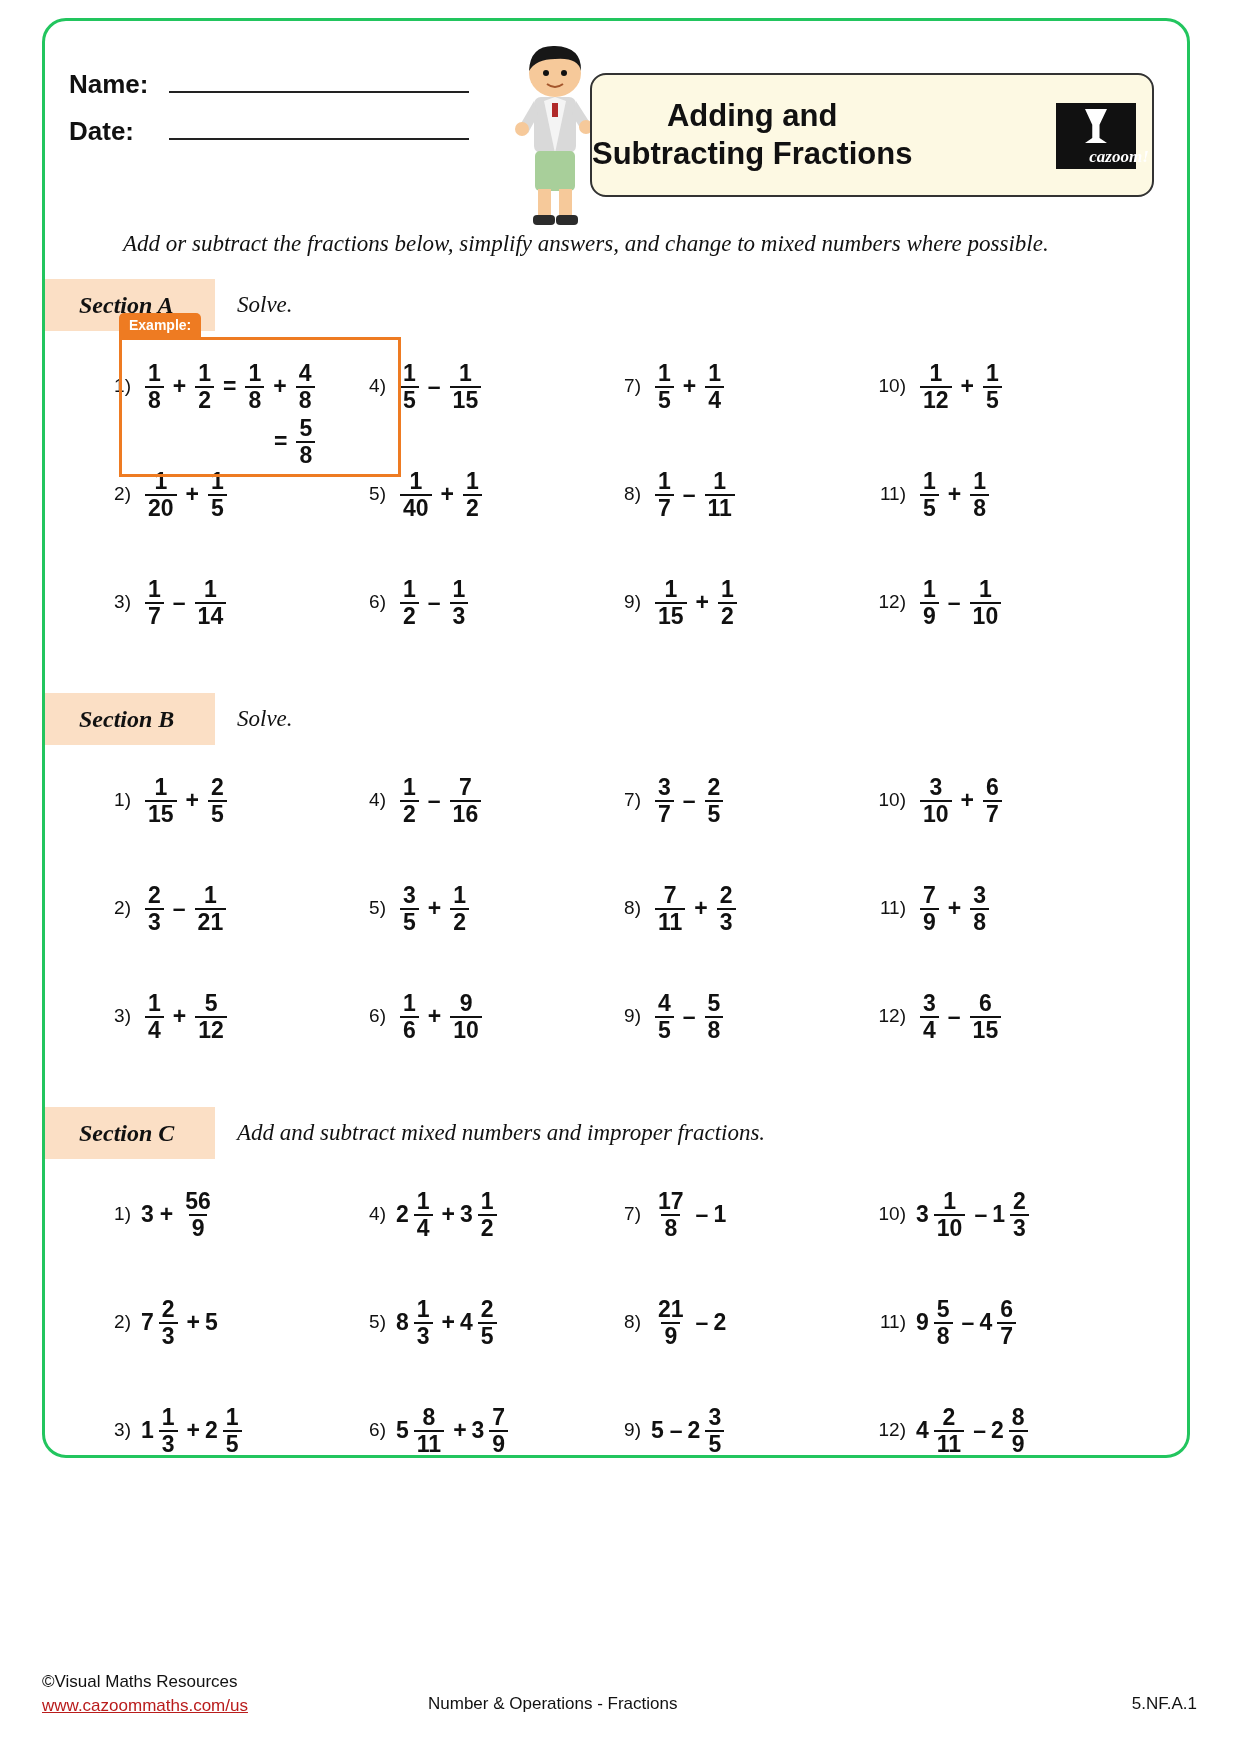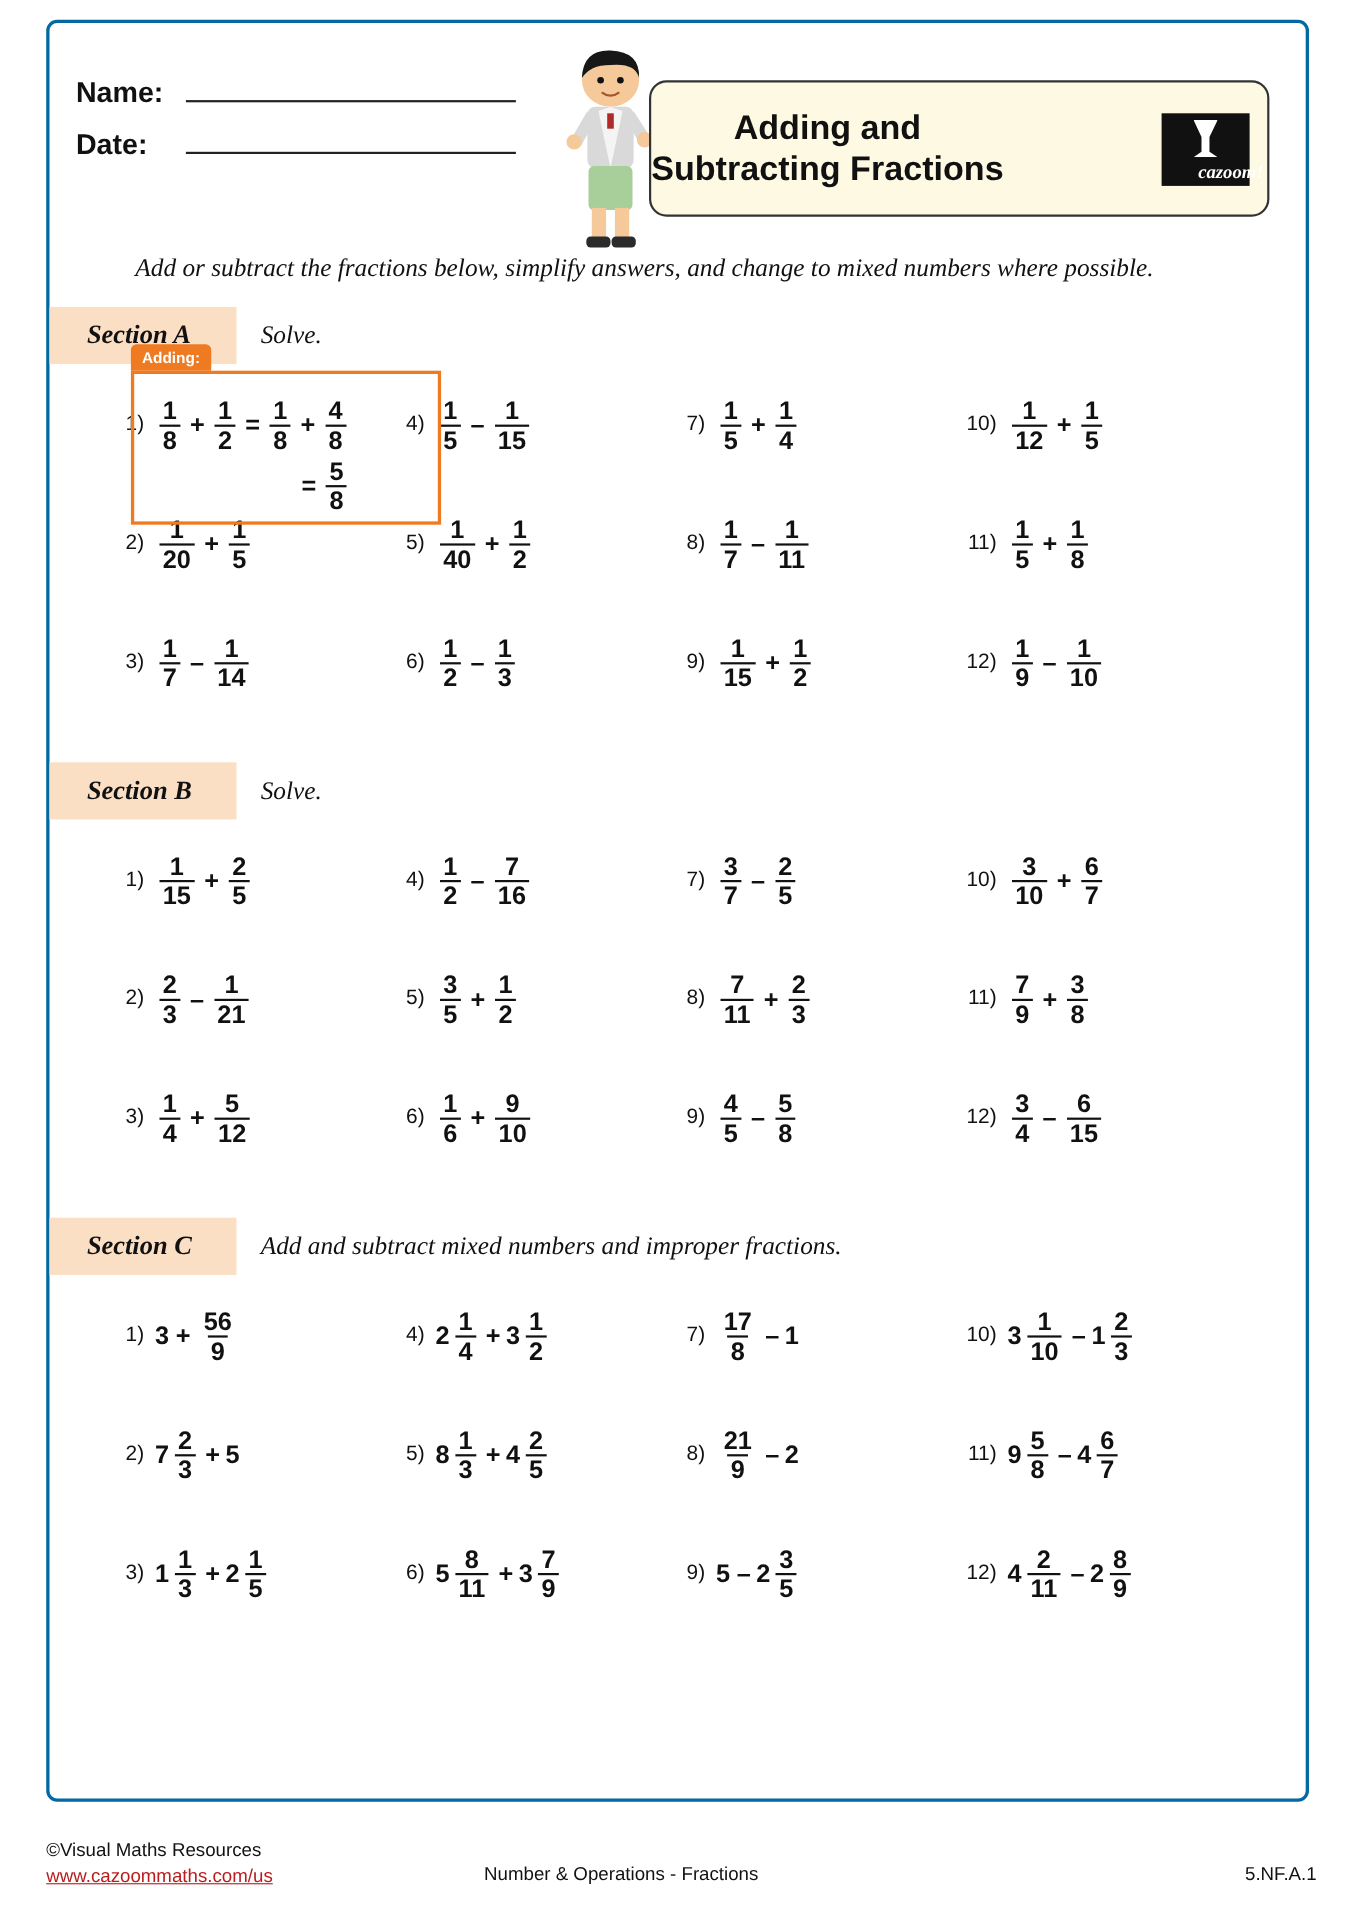--- a/index.html
+++ b/index.html
@@ -12,23 +12,23 @@
     background: #ffffff;
     font-family: "Liberation Sans", sans-serif;
     position: relative;
     overflow: hidden;
   }
   .page {
     position: absolute;
     left: 42px;
     top: 18px;
     width: 1148px;
-    height: 1620px;
-    border: 3px solid #0369a1;
-    border-radius: 10px;
+    height: 1440px;
+    border: 3px solid #22c55e;
+    border-radius: 24px;
     box-sizing: border-box;
     background: #fff;
   }
   
   .header {
     position: relative;
     height: 210px;
   }
   .name-block {
     position: absolute;
@@ -246,21 +246,21 @@
     top: 0;
   }
   .footer-link {
     color: #b91c1c;
     text-decoration: underline;
     display: block;
     margin-top: 4px;
   }
   .footer-center {
     position: absolute;
-    left: 398px;
+    left: 386px;
     top: 22px;
   }
   .footer-right {
     position: absolute;
     right: 0;
     top: 22px;
   }
 </style>
 </head>
 <body>
@@ -320,21 +320,21 @@
       <div class="section">
         <div class="section-head">
           <div class="section-tag">Section A</div>
           <div class="section-sub">Solve.</div>
         </div>
         <div class="grid">
           <div class="cell">
             <span class="qnum">1)</span>
             <div class="example-wrap">
               <div class="example-box"></div>
-              <div class="example-tag">Adding:</div>
+              <div class="example-tag">Example:</div>
               <div class="example-inner">
                 <span class="expr">
                   <span class="frac">
                     <span class="num">1</span>
                     <span class="den">8</span>
                   </span>
                   <span class="op">+</span>
                   <span class="frac">
                     <span class="num">1</span>
                     <span class="den">2</span>

